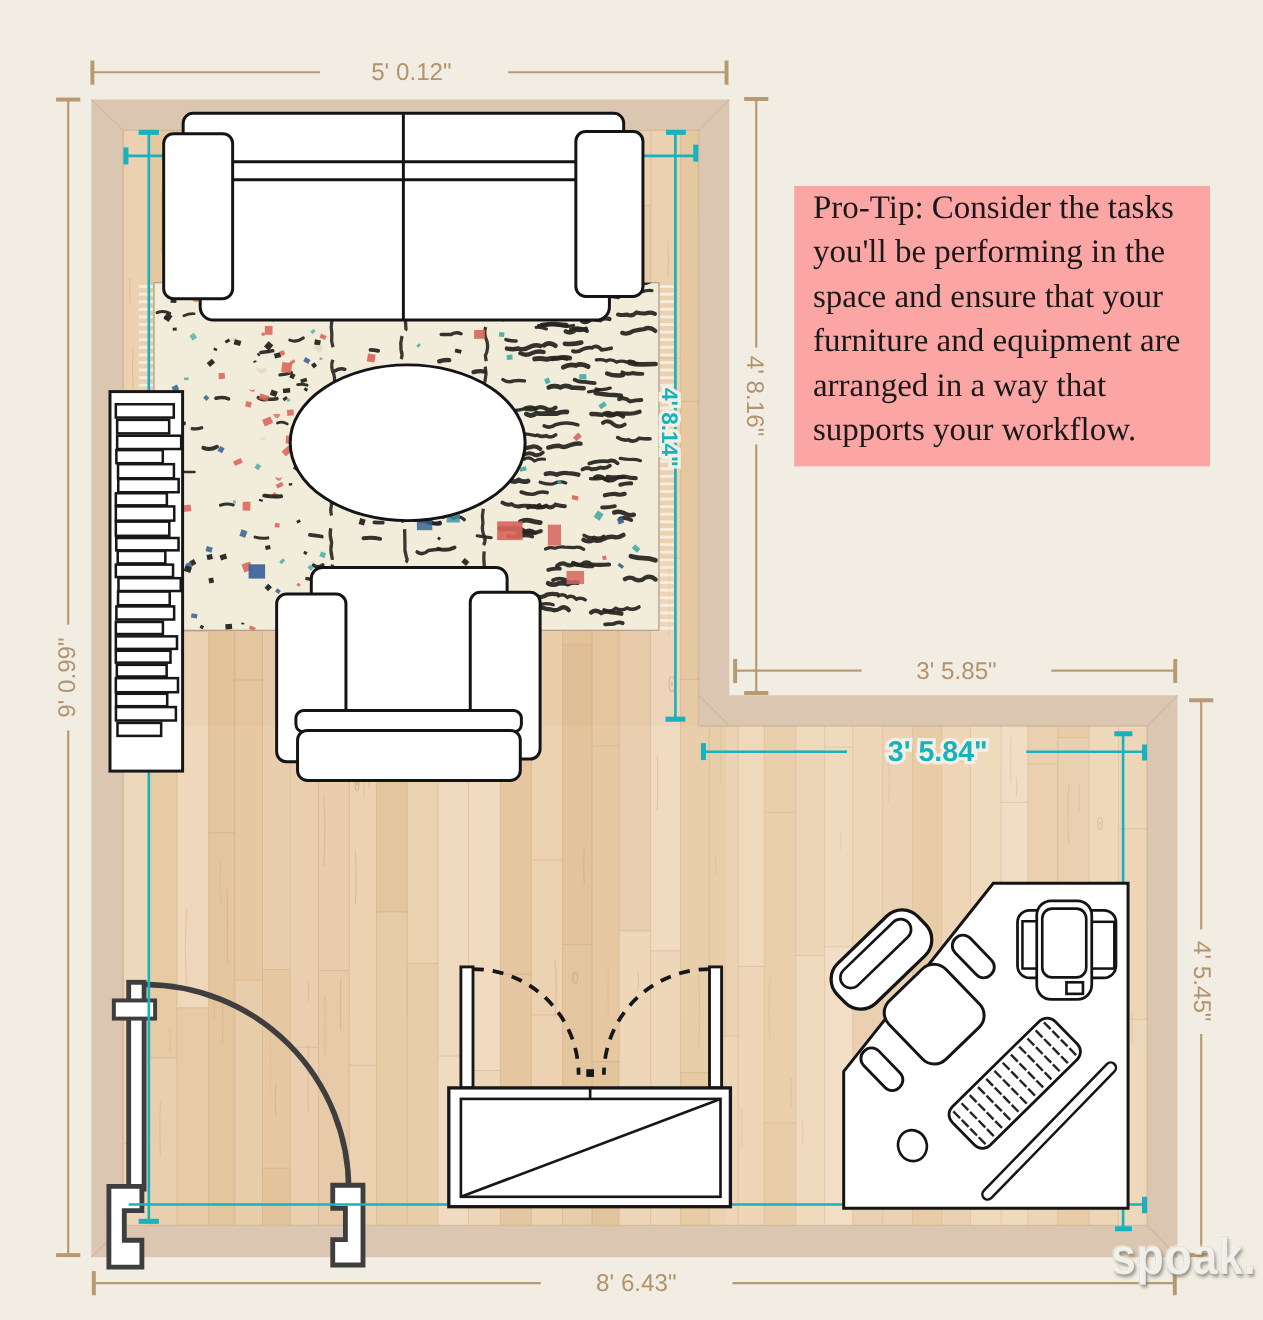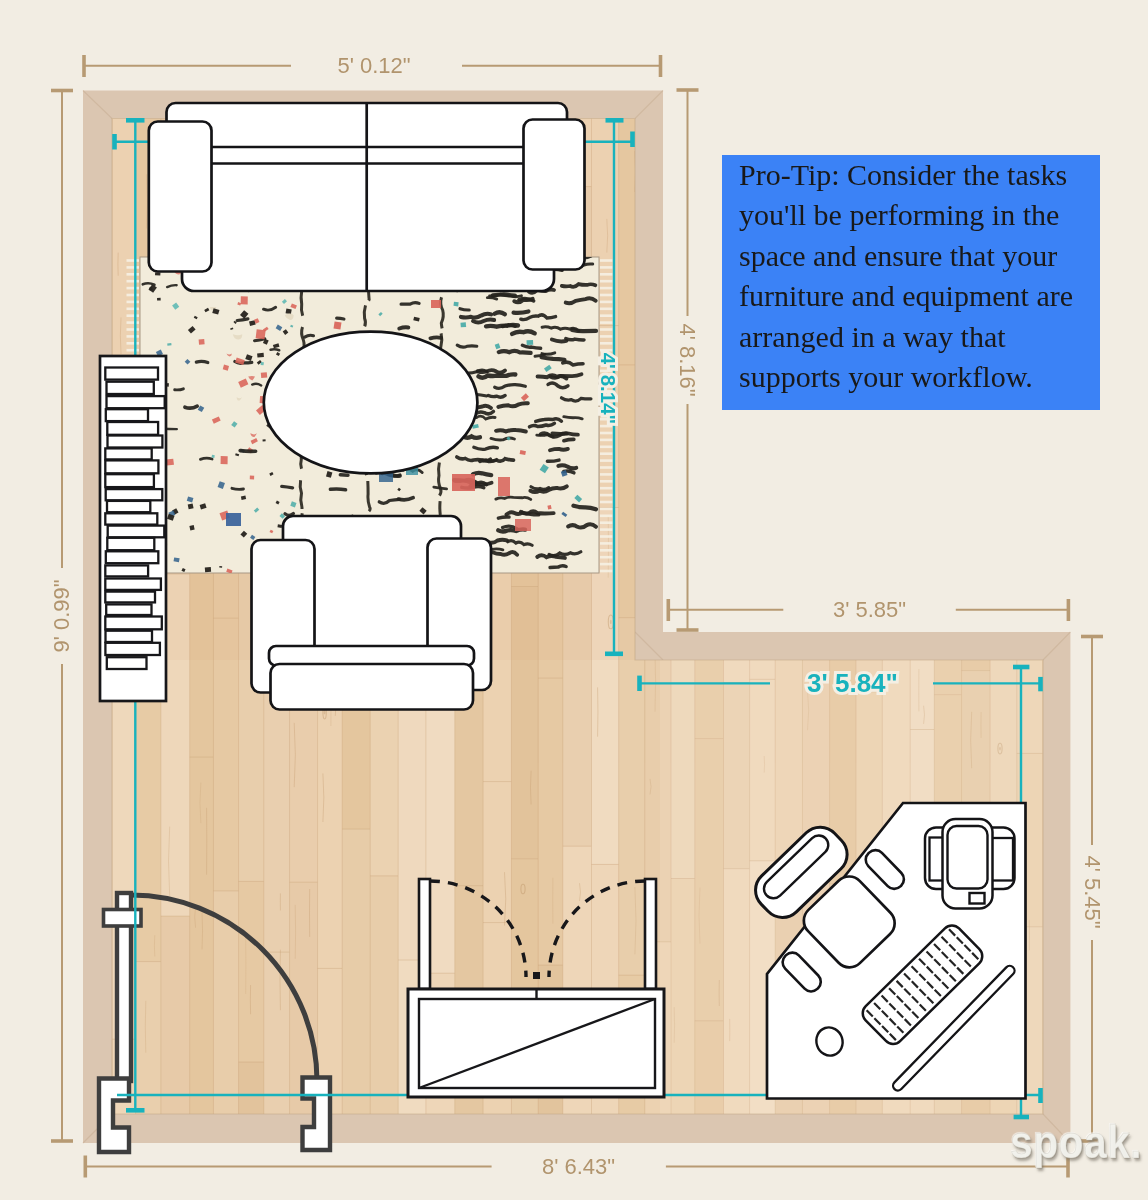--- a/index.html
+++ b/index.html
@@ -1,17 +1,17 @@
 <!DOCTYPE html>
 <html><head>
 <meta charset="utf-8">
 <style>
 html,body{margin:0;padding:0;width:1148px;height:1200px;overflow:hidden;background:#f2ede3;}
 *{box-sizing:border-box;}
-.protip{position:absolute;left:722px;top:155px;width:378px;height:255px;background:#3b82f6;
+.protip{position:absolute;left:722px;top:169px;width:378px;height:255px;background:#fca5a5;
  font-family:"Liberation Serif",serif;font-size:30px;line-height:40.5px;color:#191919;
  padding:0 10px 0 17px;margin:0;}
 .protip p{margin:-0.5px 0 0 0;}
 .spoak{position:absolute;left:1010px;top:1114px;font-family:"Liberation Sans",sans-serif;
  font-weight:bold;font-size:47px;letter-spacing:0.5px;transform:scaleX(0.87);transform-origin:left top;color:rgba(243,242,237,0.96);-webkit-text-stroke:0.8px rgba(190,184,172,0.35);
  text-shadow:2px 3px 3px rgba(118,112,100,0.6), -1px -1px 1px rgba(255,255,255,0.7), 1px 1px 0px rgba(160,152,138,0.4);}
 </style>
 </head>
 <body>
 <svg width="1148" height="1200" viewBox="0 0 1148 1200" style="position:absolute;left:0;top:0">

